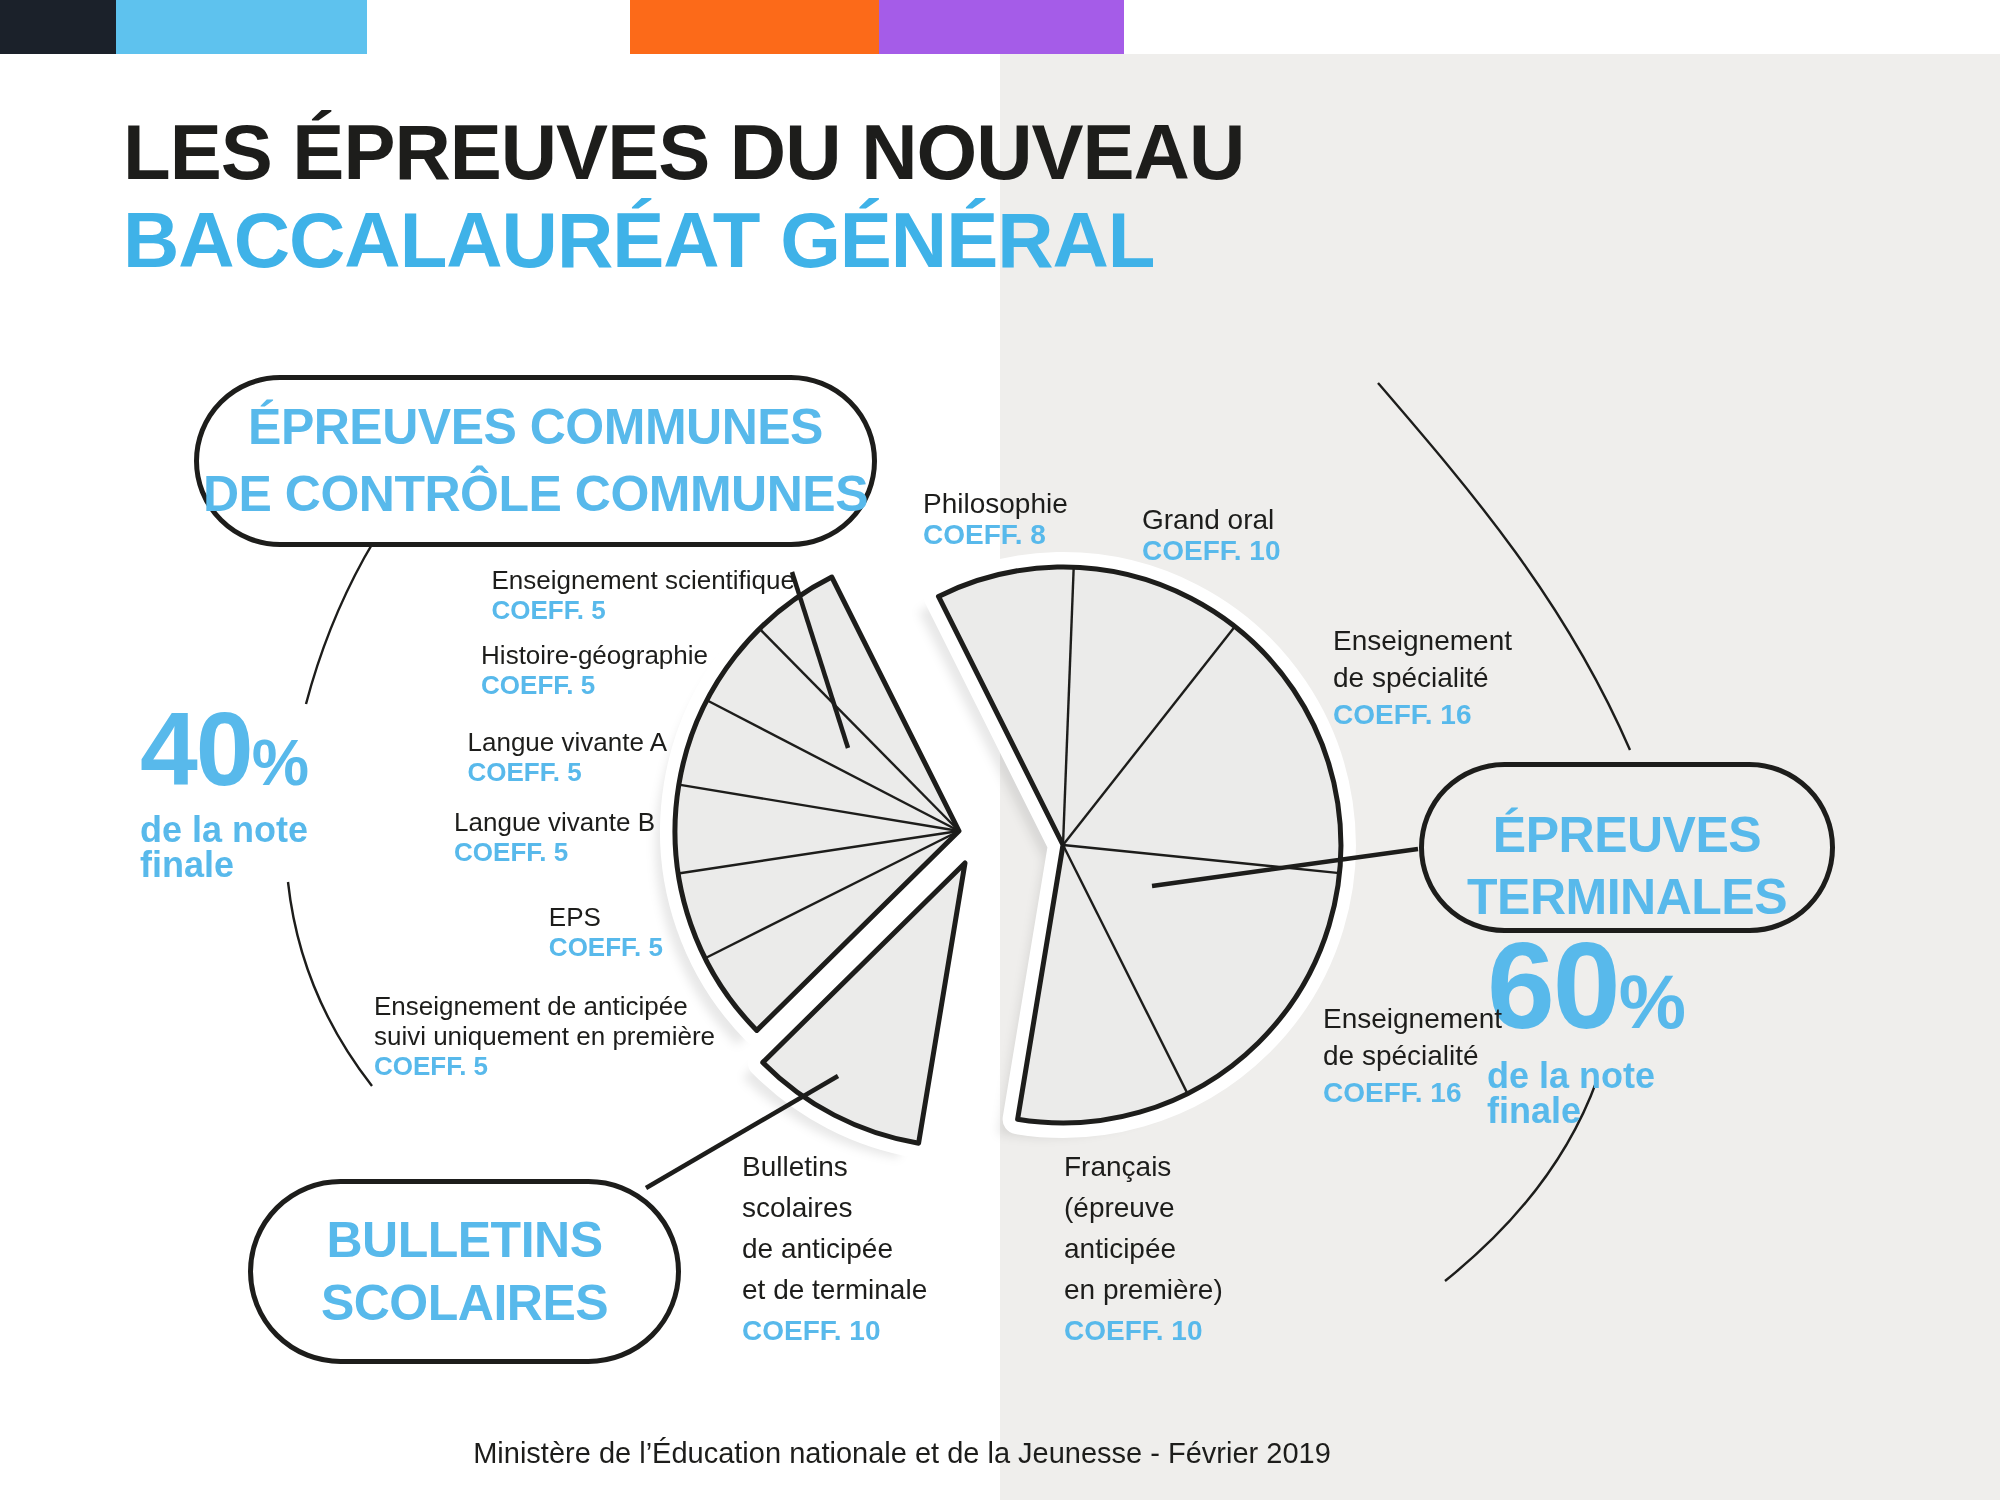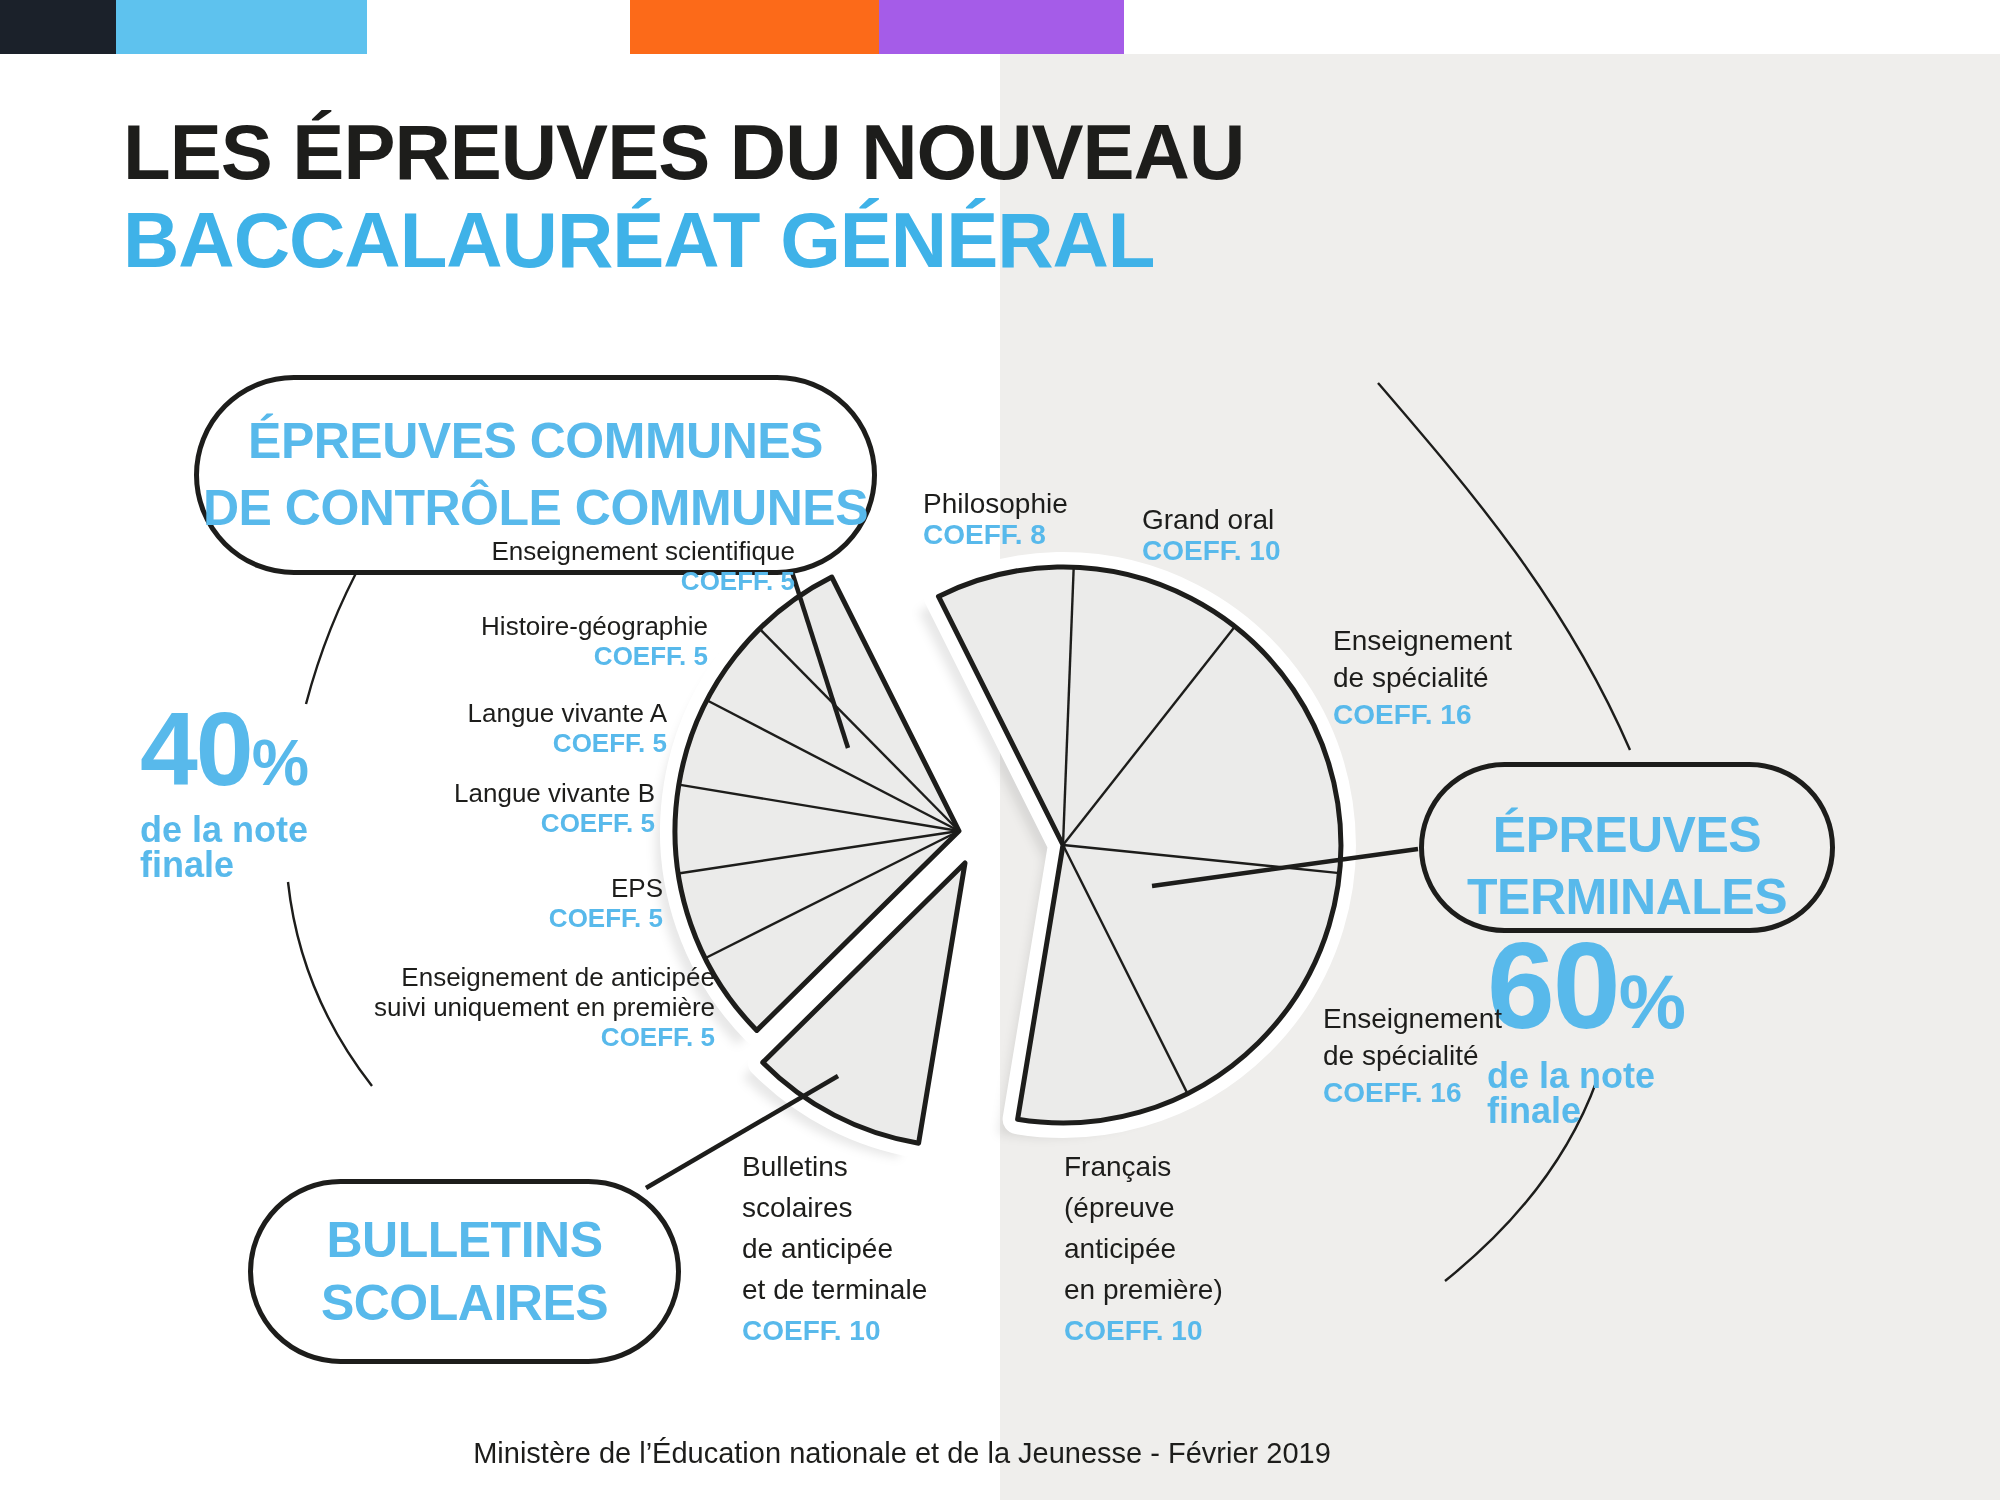--- a/index.html
+++ b/index.html
@@ -11,32 +11,32 @@
   .bar.b2{left:116px;width:251px;background:#5ec2ee;}
   .bar.b3{left:630px;width:249px;background:#fc6a19;}
   .bar.b4{left:879px;width:245px;background:#a55ce8;}
   svg.overlay{position:absolute;left:0;top:0;}
   .title{position:absolute;left:123px;top:108px;font-weight:bold;font-size:78px;line-height:88px;
          letter-spacing:-1px;white-space:nowrap;}
   .title .l2{color:#3fb2e8;}
   .bubble{position:absolute;border:5px solid #1d1d1b;border-radius:300px;background:#fff;
           display:flex;flex-direction:column;justify-content:center;align-items:center;
           text-align:center;font-weight:bold;color:#58b9eb;box-sizing:border-box;letter-spacing:-0.5px;}
-  .bubble.communes{left:194px;top:375px;width:683px;height:200px;font-size:50px;line-height:67px;text-align:right;}
+  .bubble.communes{left:194px;top:375px;width:683px;height:172px;font-size:50px;line-height:67px;text-align:right;}
   .bubble.terminales{left:1419px;top:762px;width:416px;height:171px;font-size:50px;line-height:62px;background:#efeeec;justify-content:flex-end;}
   .bubble.bulletins{left:248px;top:1179px;width:433px;height:185px;font-size:50px;line-height:63px;}
   .share{position:absolute;text-align:left;color:#58b9eb;font-weight:bold;}
   .share .num{font-size:104px;line-height:98px;letter-spacing:-2px;}
   .share .num .sym{font-size:0.62em;}
   .share .sub{font-size:36px;line-height:35px;}
   .share.s40{left:140px;top:700px;width:330px;}
   .share.s60{left:1487px;top:930px;width:330px;}
   .share.s60 .num{font-size:122px;line-height:112px;}
   .lbl{position:absolute;font-size:26px;line-height:30px;}
-  .lbl.ra{text-align:right;}
+  .lbl.ra{margin-top:29px;}
   .coeff{color:#58b9eb;font-weight:bold;}
   .lblr{position:absolute;font-size:28px;line-height:31px;}
   .lblr.mid{line-height:37px;}
   .lblb{position:absolute;font-size:28px;line-height:41px;}
   .footer{position:absolute;left:0;top:1437px;width:1804px;text-align:center;font-size:29px;}
   .w-shadow{fill:rgba(29,29,27,0.09);}
   .w-halo{fill:#ffffff;stroke:#ffffff;stroke-width:30;stroke-linejoin:round;}
   .w-main{fill:#ebebea;stroke:#1d1d1b;stroke-width:5;stroke-linejoin:round;}
   .w-div{stroke:#1d1d1b;stroke-width:2.4;fill:none;}
   .deco{stroke:#1d1d1b;stroke-width:2.4;fill:none;}

